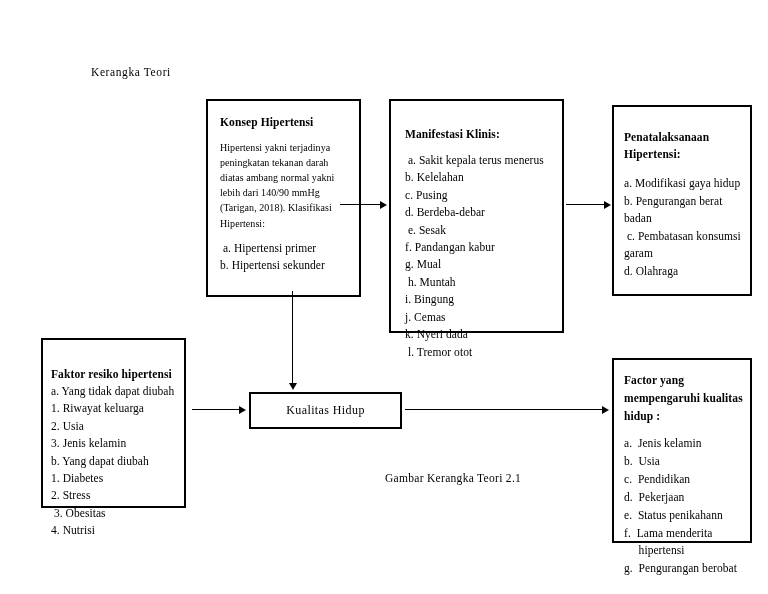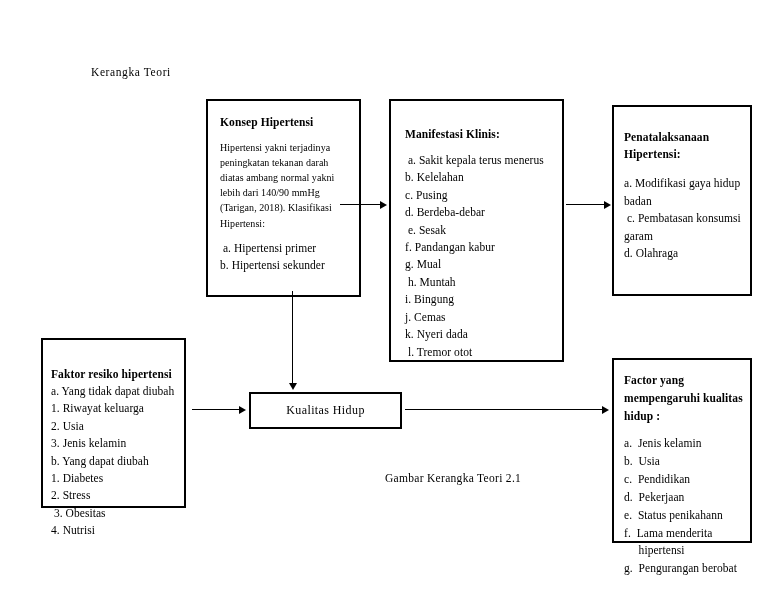--- a/index.html
+++ b/index.html
@@ -51,21 +51,21 @@
   .gap-sm { height: 9px; }
   .gap-md { height: 13px; }
 
   
   #box-konsep {
     left: 182px; top: 99px; width: 155px; height: 198px;
     padding: 13px 11px 0 12px;
     margin-left: 24px;
   }
   #box-manifestasi {
-    left: 389px; top: 99px; width: 175px; height: 263px;
+    left: 389px; top: 99px; width: 175px; height: 234px;
     padding: 25px 10px 0 14px;
   }
   #box-penatalaksanaan {
     left: 612px; top: 105px; width: 140px; height: 191px;
     padding: 22px 8px 8px 10px;
   }
   #box-faktor {
     left: 41px; top: 338px; width: 145px; height: 170px;
     padding: 26px 8px 0 8px;
   }
@@ -179,20 +179,21 @@
       <div class="bx-line"> l. Tremor otot</div>
     </div>
   </div>
 
   <div class="box" id="box-penatalaksanaan">
     <div class="bx-head">Penatalaksanaan</div>
     <div class="bx-head">Hipertensi:</div>
     <div class="gap-md"></div>
     <div>
       <div class="bx-line">a. Modifikasi gaya hidup</div>
+      <div class="bx-line">b. Pengurangan berat</div>
       <div class="bx-line">badan</div>
       <div class="bx-line"> c. Pembatasan konsumsi</div>
       <div class="bx-line">garam</div>
       <div class="bx-line">d. Olahraga</div>
     </div>
   </div>
 
   <div class="box" id="box-faktor">
     <div class="bx-head">Faktor resiko hipertensi</div>
     <div>

